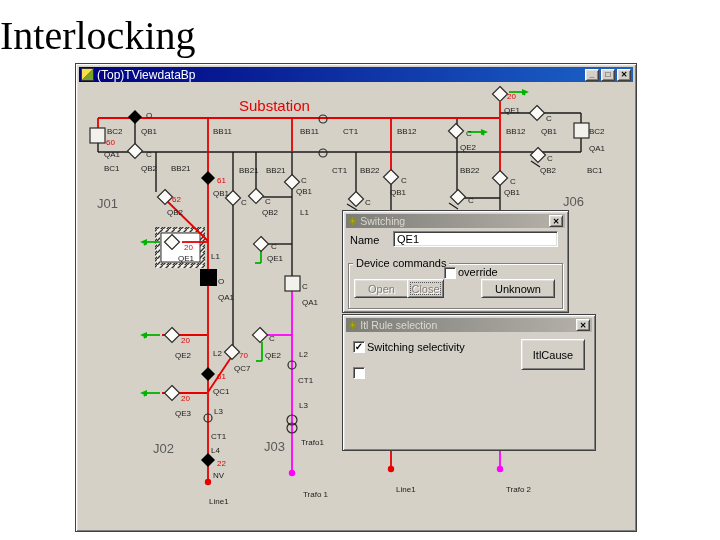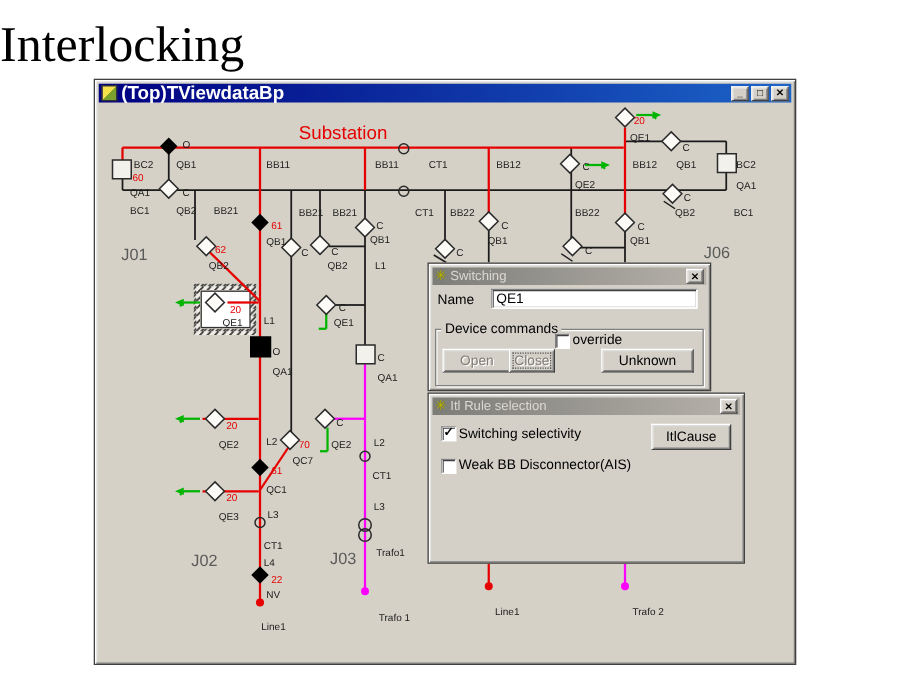--- a/index.html
+++ b/index.html
@@ -8,21 +8,21 @@
   .slide-title{position:absolute;top:12px;left:0;width:100%;text-align:left;
        font-family:"Liberation Serif",serif;font-size:40px;color:#000}
 
   
   .window{position:absolute;left:75px;top:63px;width:560px;height:467px;background:#d5d1c7;
        border:1px solid #404040;
        box-shadow:inset 1px 1px 0 #fff, inset -1px -1px 0 #808080, inset 2px 2px 0 #dfdfdf}
   .titlebar{position:absolute;left:3px;top:3px;right:3px;height:15px;
        background:linear-gradient(90deg,#000080,#1c64c8);
        display:flex;align-items:center;gap:3px;padding:0 2px;z-index:2}
-  .title-text{color:#fff;font-weight:bold;font-size:15px;white-space:nowrap}
+  .title-text{color:#fff;font-weight:normal;font-size:12px;white-space:nowrap}
   .app-icon{width:11px;height:11px;border:1px solid #333;
        background:linear-gradient(135deg,#f7e14a 0 50%,#7aa12c 50% 100%)}
   .tb-btns{margin-left:auto;display:flex;gap:2px}
   .tbb{width:14px;height:12px;padding:0;font-size:8px;line-height:9px;color:#000;
        background:#d4d0c8;border:1px solid;border-color:#fff #404040 #404040 #fff;
        box-shadow:inset 1px 1px 0 #dfdfdf, inset -1px -1px 0 #808080;
        font-family:"Liberation Sans",sans-serif;font-weight:bold}
   #diagram{position:absolute;left:4px;top:20px}
 
   
@@ -287,17 +287,16 @@
   </div>
 
   <div class="dialog dlg2">
     <div class="dlg-titlebar">
       <span class="gear">✳</span>
       <span class="dlg-title">Itl Rule selection</span>
       <button class="dlg-x">✕</button>
     </div>
     <span class="chk" style="left:10px;top:26px">✓</span>
     <span class="lbl" style="left:24px;top:26px">Switching selectivity</span>
-    <button class="btn" style="left:178px;top:24px;width:64px;height:21px">ItlCause</button>
+    <button class="btn" style="left:178px;top:24px;width:64px;height:31px">ItlCause</button>
     <span class="chk" style="left:10px;top:52px"></span>
-    <span class="lbl" style="left:24px;top:51px">Weak BB Disconnector(AIS)</span>
   </div>
 </div>
 
 </body></html>

